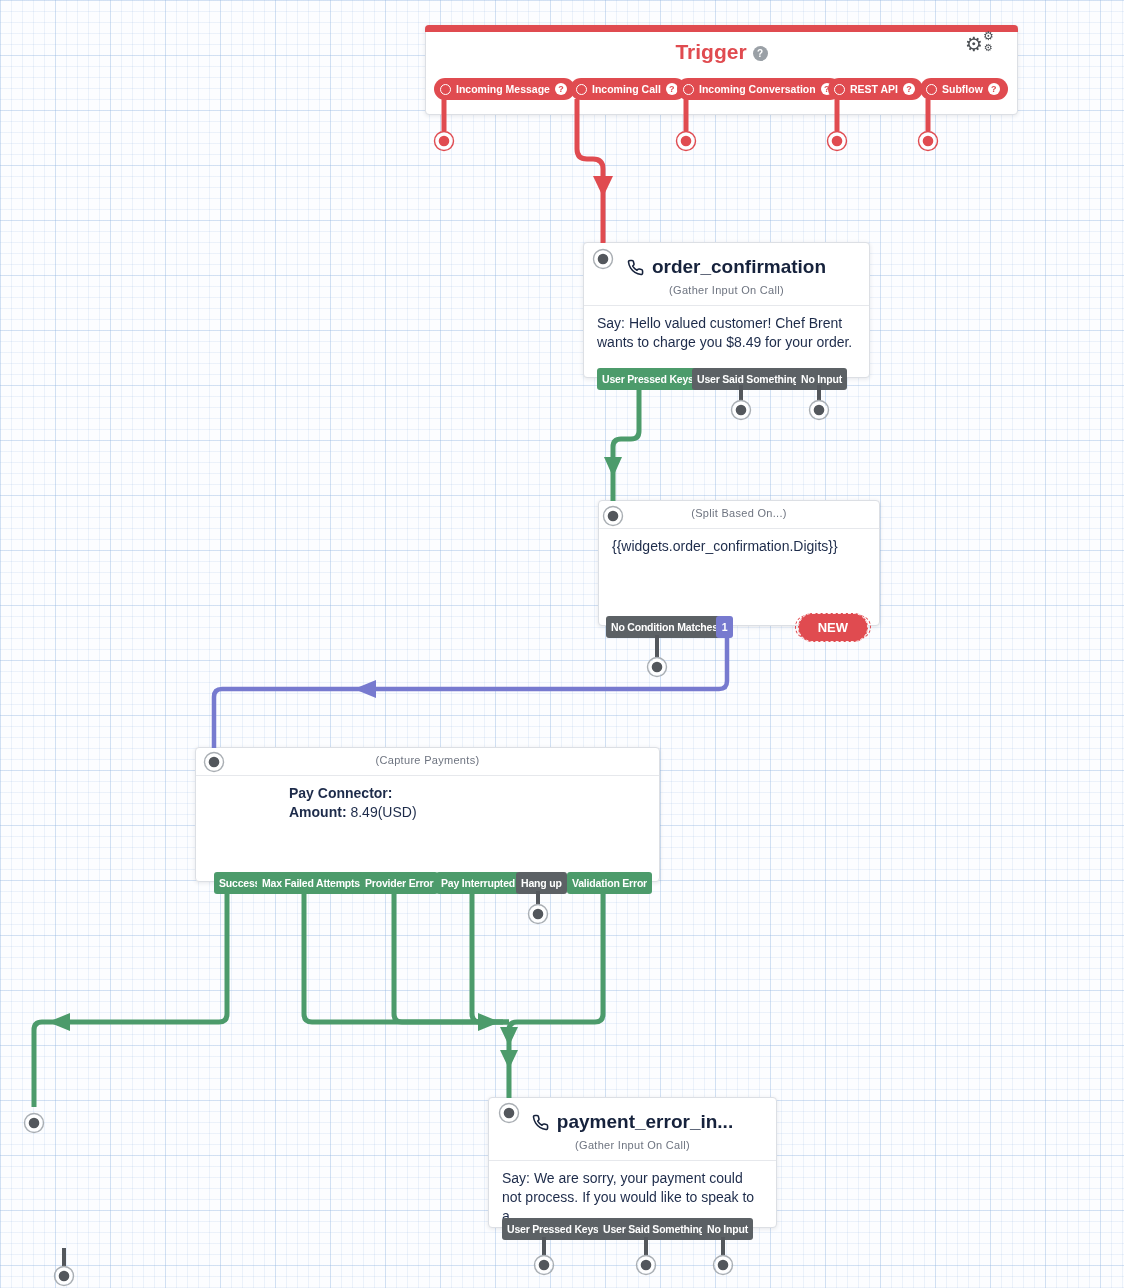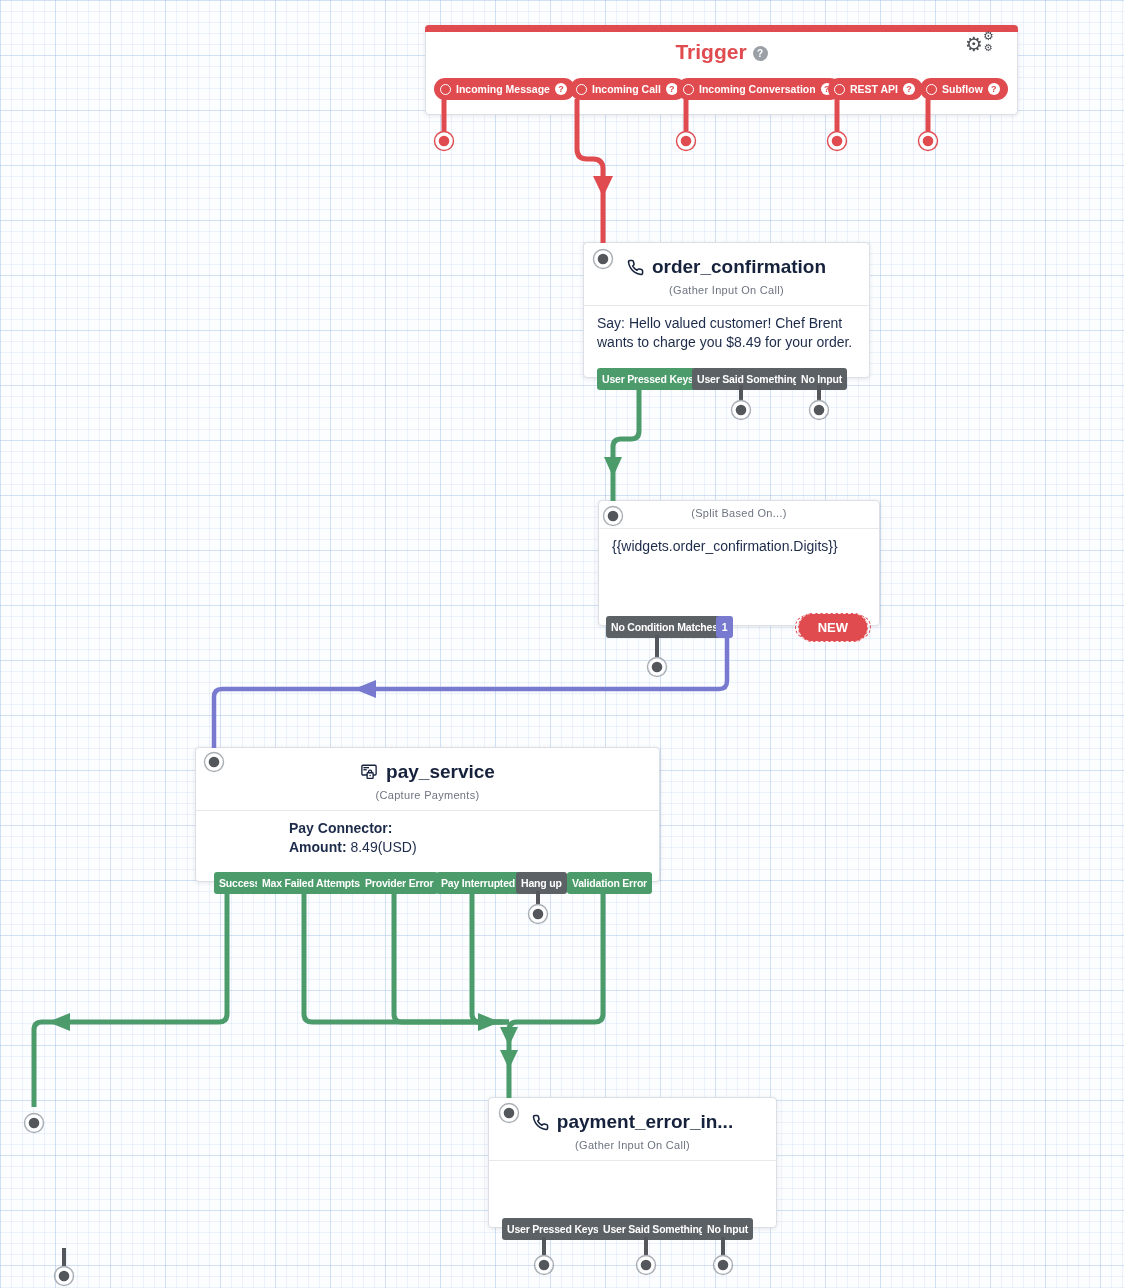--- a/index.html
+++ b/index.html
@@ -144,33 +144,20 @@
     <div class="w-tabs">
       <span class="tab gray" style="left:7px">No Condition Matches</span>
       <span class="tab purple" style="left:117px">1</span>
     </div>
     <span class="new-wrap">
       <span class="new-btn">NEW</span>
     </span>
   </div>
 
   <div class="card" id="w-pay">
-    <div class="w-head">
-      <span>
-        <svg width="18" height="18" viewBox="0 0 24 24" fill="none" stroke="#16223c" stroke-width="1.8">
-          <rect x="2.5" y="3" width="19" height="13" rx="1.5"></rect>
-          <line x1="4.5" y1="6.2" x2="12" y2="6.2"></line>
-          <line x1="4.5" y1="9" x2="9" y2="9"></line>
-          <rect x="9.5" y="13" width="8" height="7.5" rx="1" fill="#fff"></rect>
-          <path d="M11.5 13v-1.6a2 2 0 0 1 4 0V13" fill="none"></path>
-          <circle cx="13.5" cy="16.6" r="1" fill="#16223c" stroke="none"></circle>
-        </svg>
-      </span>
-      <span>pay_service</span>
-    </div>
     <div class="w-type">(Capture Payments)</div>
     <div class="w-div"></div>
     <div class="w-body pay-body">
       <div><b>Pay Connector:</b><span></span></div>
       <div><b>Amount:</b><span> 8.49(USD)</span></div>
     </div>
     <div class="w-tabs">
       <span class="tab green" style="left:18px">Success</span>
       <span class="tab green" style="left:61px">Max Failed Attempts</span>
       <span class="tab green" style="left:164px">Provider Error</span>
@@ -185,20 +172,21 @@
     <div class="w-head">
       <span>
         <svg width="17" height="17" viewBox="0 0 24 24" fill="none" stroke="#16223c" stroke-width="2.2" stroke-linejoin="round">
           <path d="M22 16.92v3a2 2 0 0 1-2.18 2 19.79 19.79 0 0 1-8.63-3.07 19.5 19.5 0 0 1-6-6 19.79 19.79 0 0 1-3.07-8.67A2 2 0 0 1 4.11 2h3a2 2 0 0 1 2 1.72 12.84 12.84 0 0 0 .7 2.81 2 2 0 0 1-.45 2.11L8.09 9.91a16 16 0 0 0 6 6l1.27-1.27a2 2 0 0 1 2.11-.45 12.84 12.84 0 0 0 2.81.7A2 2 0 0 1 22 16.92z"></path>
         </svg>
       </span>
       <span>payment_error_in...</span>
     </div>
     <div class="w-type">(Gather Input On Call)</div>
     <div class="w-div"></div>
+    <div class="w-body">Say: We are sorry, your payment could not process. If you would like to speak to a</div>
     <div class="w-tabs">
       <span class="tab gray" style="left:13px">User Pressed Keys</span>
       <span class="tab gray" style="left:109px">User Said Something</span>
       <span class="tab gray" style="left:213px">No Input</span>
     </div>
   </div>
 
   <svg id="connectors" width="1124" height="1288" viewBox="0 0 1124 1288">
 
     <path class="s-red" d="M444,99 V131"></path>

